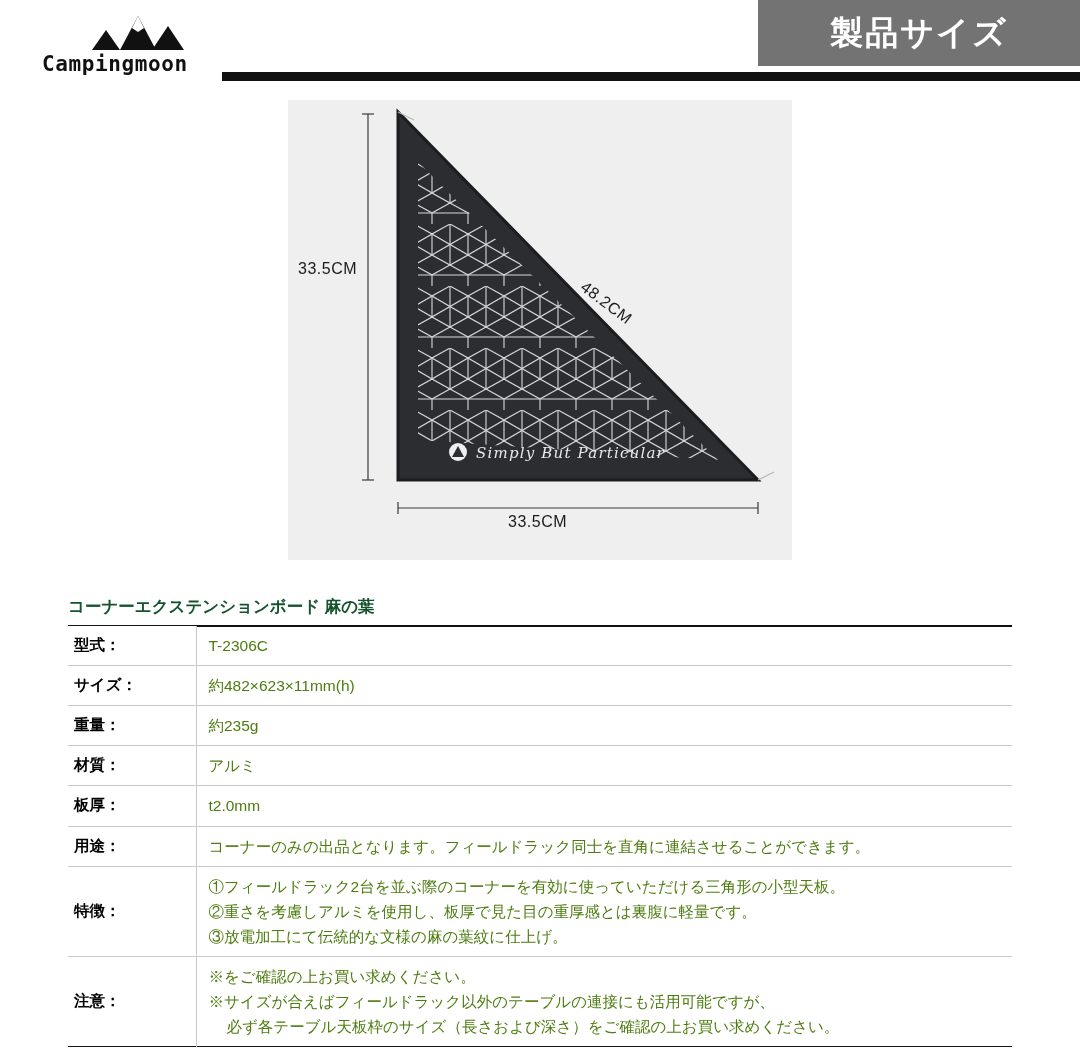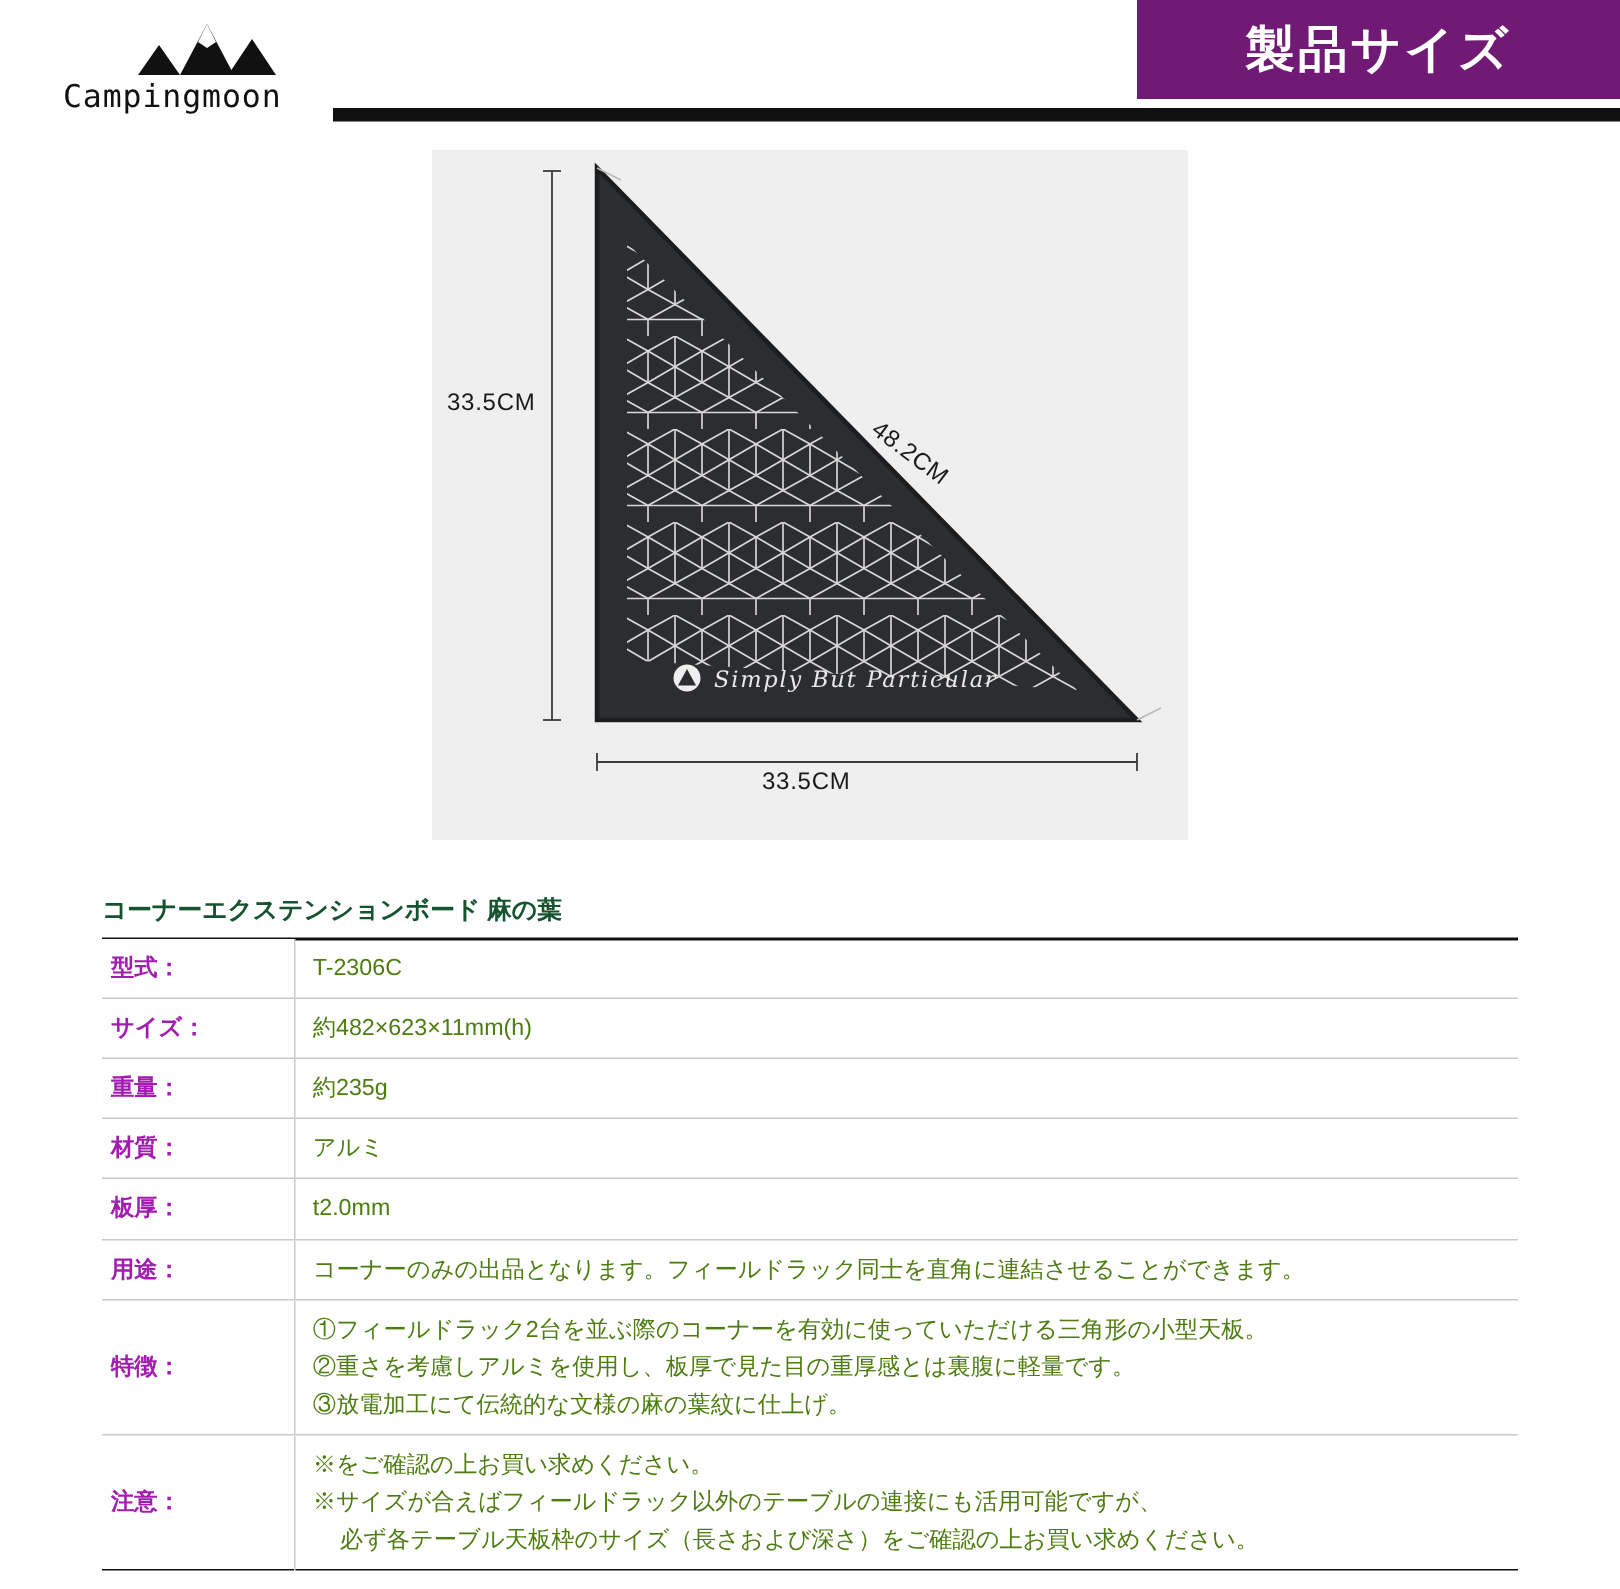--- a/index.html
+++ b/index.html
@@ -34,32 +34,32 @@
     top: 2px;
     width: 96px;
     height: 40px;
   }
   .brand-name {
     position: absolute;
     left: 0px;
     top: 42px;
     width: 200px;
     font-size: 21px;
-    font-weight: normal;
+    font-weight: bold;
     letter-spacing: 0.6px;
     color: #111111;
     font-family: "DejaVu Sans Mono", monospace;
   }
   .title-bar {
     position: absolute;
     right: 0;
     top: 0;
     width: 322px;
     height: 66px;
-    background: #701a75;
+    background: #737373;
     display: flex;
     align-items: center;
     justify-content: center;
   }
   .title-bar span {
     color: #ffffff;
     font-size: 33px;
     font-weight: bold;
     letter-spacing: 2px;
   }
@@ -119,21 +119,21 @@
     border-collapse: collapse;
     table-layout: fixed;
   }
   .spec-table tr { border-bottom: 1px solid #c9c9c9; }
   .spec-table tr:last-child { border-bottom: 1px solid #111111; }
   .spec-table th {
     width: 128px;
     text-align: left;
     font-size: 15.5px;
     font-weight: bold;
-    color: #a21caf;
+    color: #000000;
     padding: 7px 0 7px 6px;
     border-right: 1px solid #c9c9c9;
     vertical-align: middle;
     background: #ffffff;
   }
   .spec-table td {
     font-size: 15.5px;
     color: #4d7c0f;
     padding: 7px 0 7px 12px;
     vertical-align: middle;

